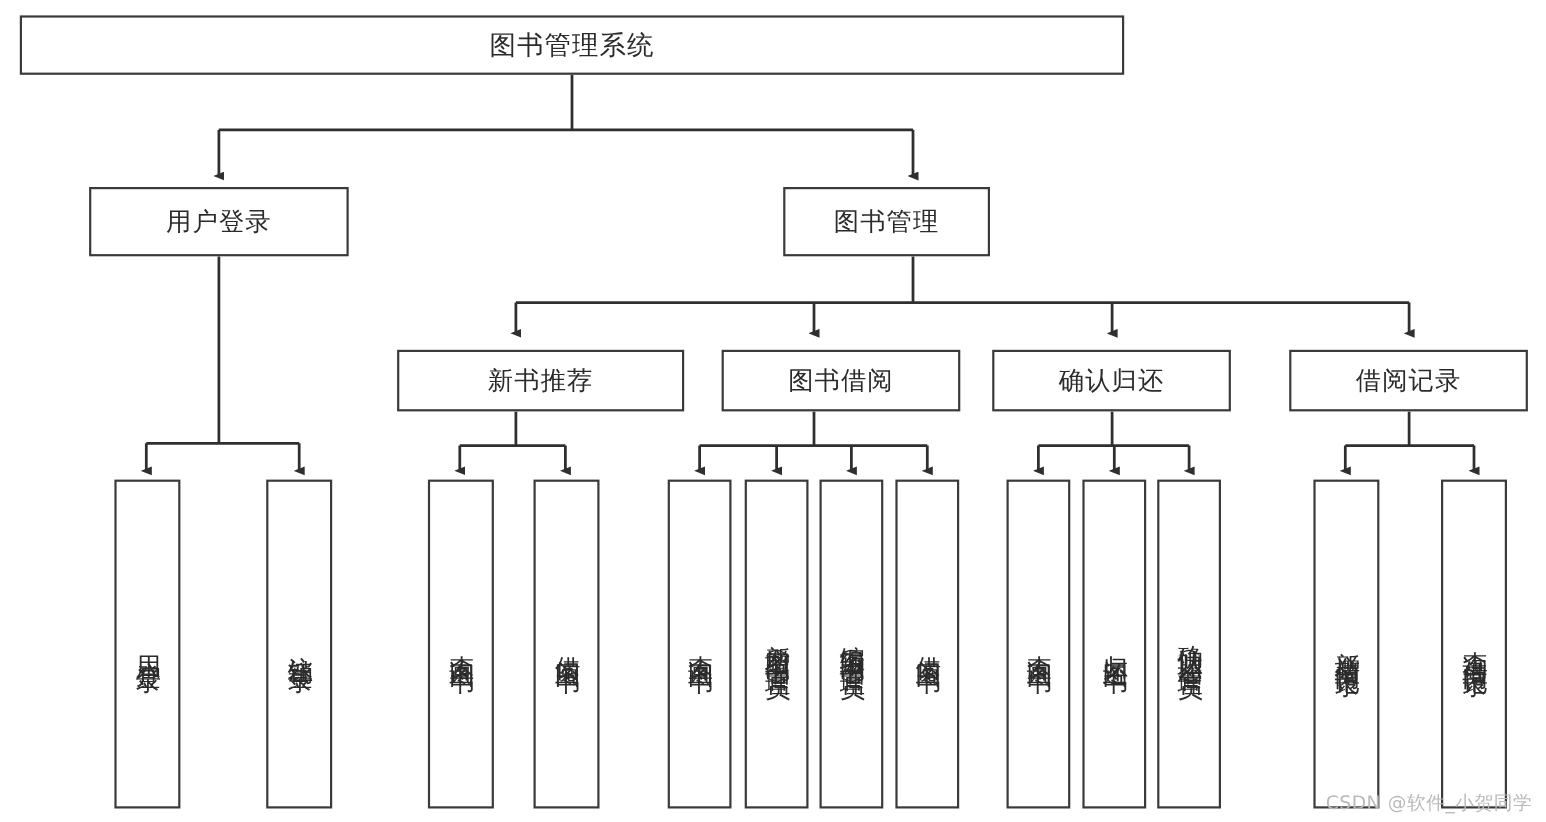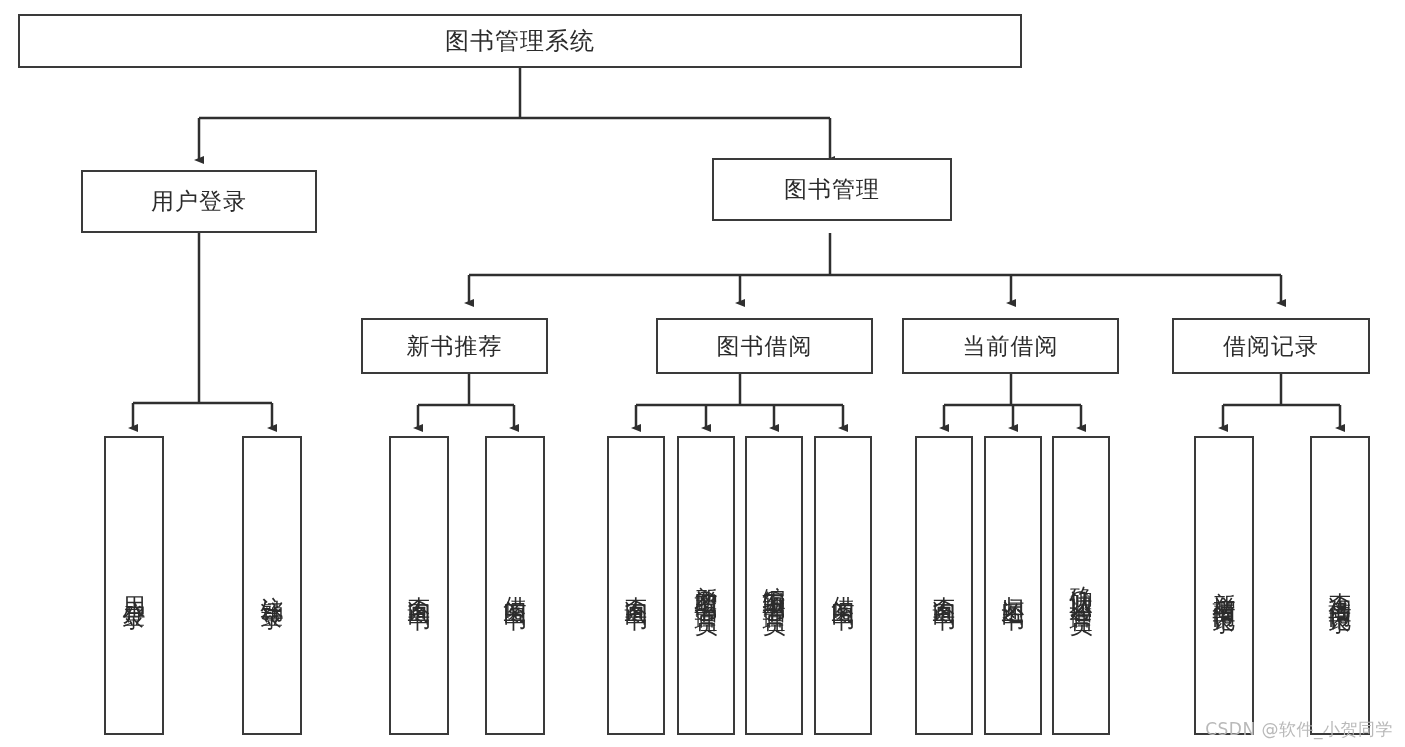--- a/index.html
+++ b/index.html
@@ -119,34 +119,34 @@
     </g>
   </svg>
 
   <div class="node h root" style="left:18px;top:14px;width:1004px;height:54px;">
     <span>图书管理系统</span>
   </div>
 
   <div class="node h" style="left:81px;top:170px;width:236px;height:63px;">
     <span>用户登录</span>
   </div>
-  <div class="node h" style="left:712px;top:158px;width:240px;height:63px;">
+  <div class="node h" style="left:712px;top:170px;width:188px;height:63px;">
     <span>图书管理</span>
   </div>
 
-  <div class="node h" style="left:361px;top:318px;width:187px;height:56px;align-items:center;">
+  <div class="node h" style="left:361px;top:318px;width:261px;height:56px;align-items:center;">
     <span>新书推荐</span>
   </div>
   <div class="node h" style="left:632px;top:318px;width:217px;height:56px;margin-left:24px;">
     <span>图书借阅</span>
   </div>
   <div class="node h" style="left:902px;top:318px;width:217px;height:56px;">
-    <span>当前借阅</span>
+    <span>确认归还</span>
   </div>
-  <div class="node h" style="left:1172px;top:318px;width:198px;height:56px;">
+  <div class="node h" style="left:1172px;top:318px;width:217px;height:56px;">
     <span>借阅记录</span>
   </div>
 
   <div class="node v" style="left:104px;top:436px;width:60px;height:299px;">
     <span class="vtext">用户登录</span>
   </div>
   <div class="node v" style="left:242px;top:436px;width:60px;height:299px;">
     <span class="vtext">注销登录</span>
   </div>
 

